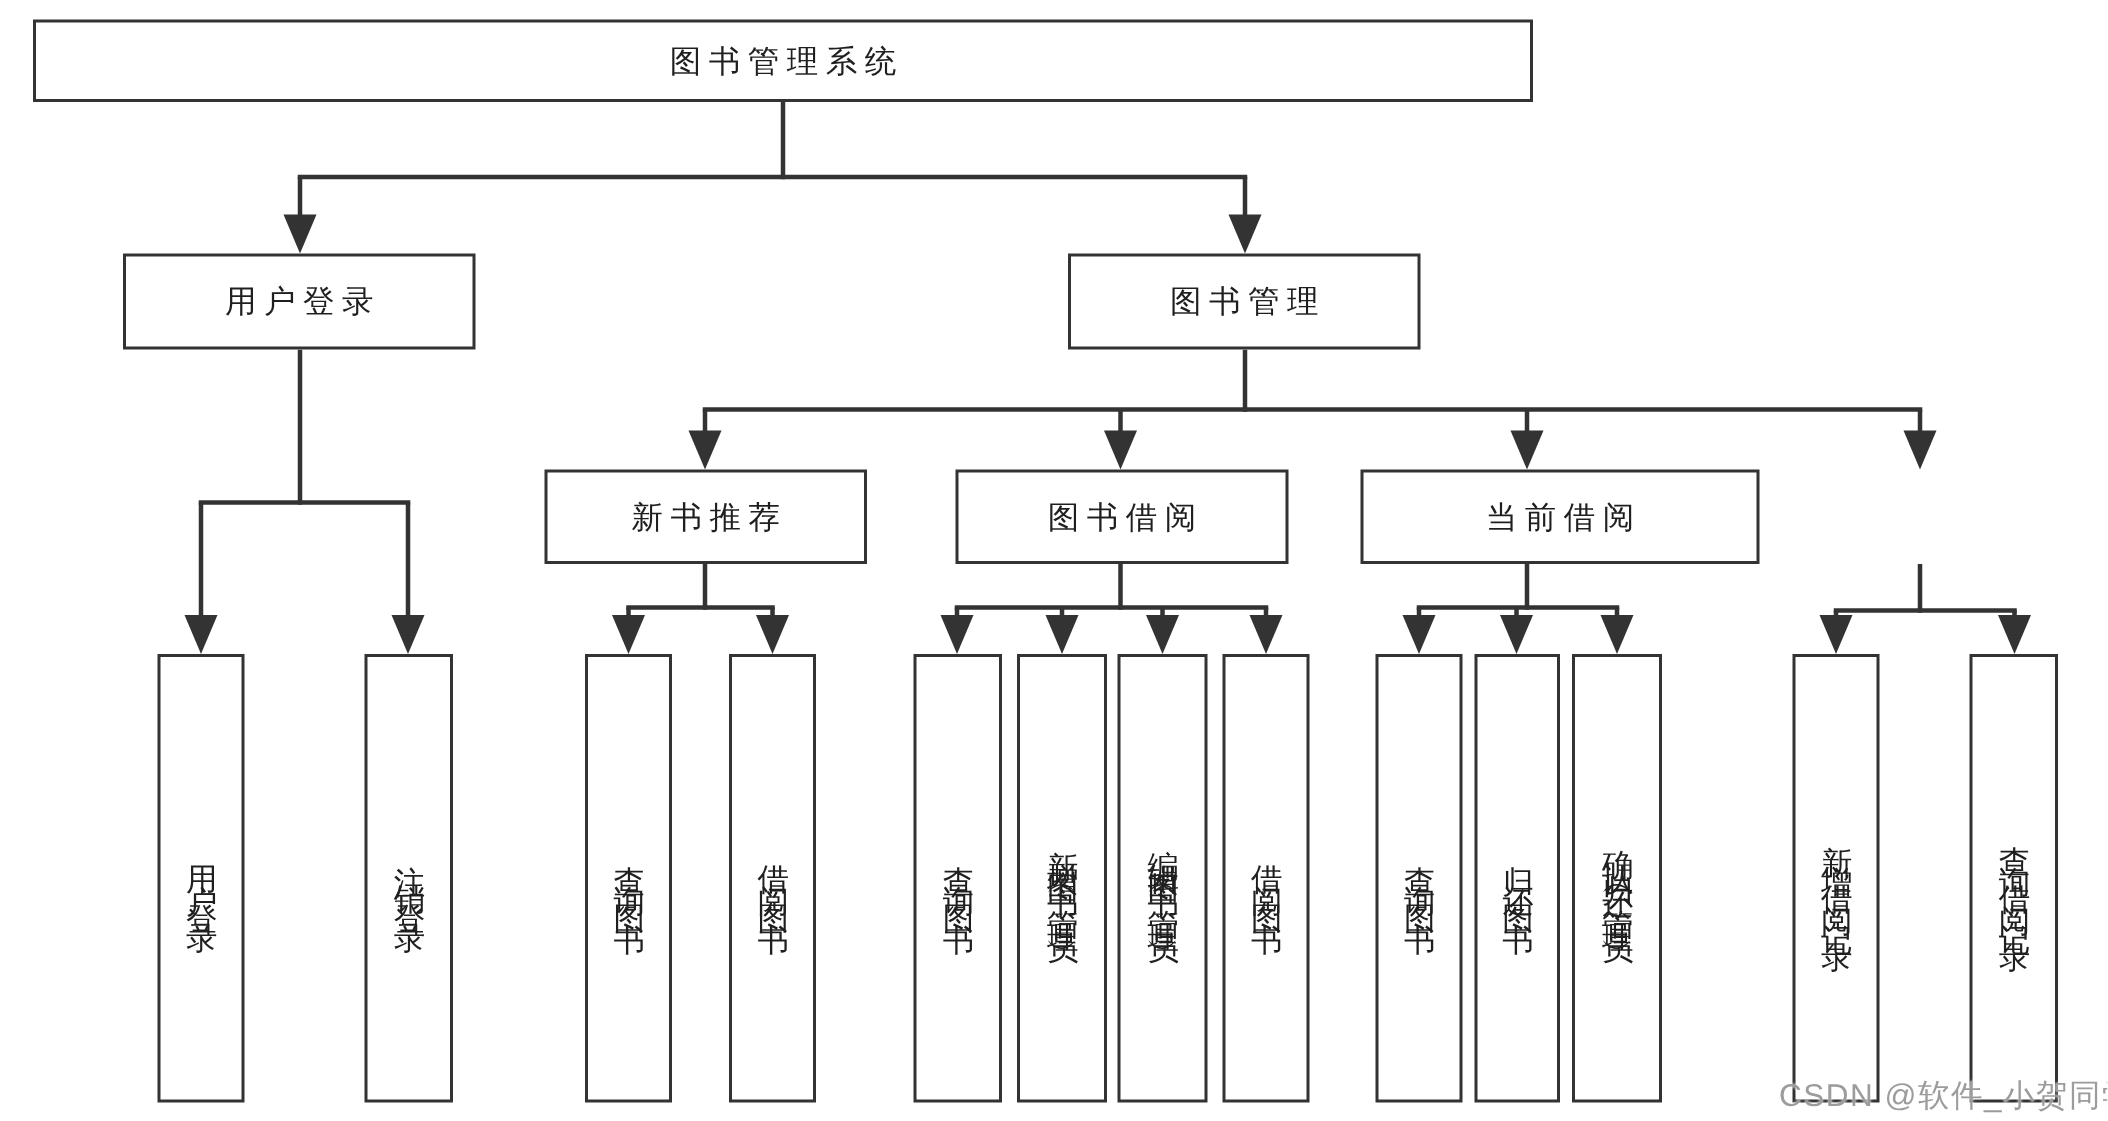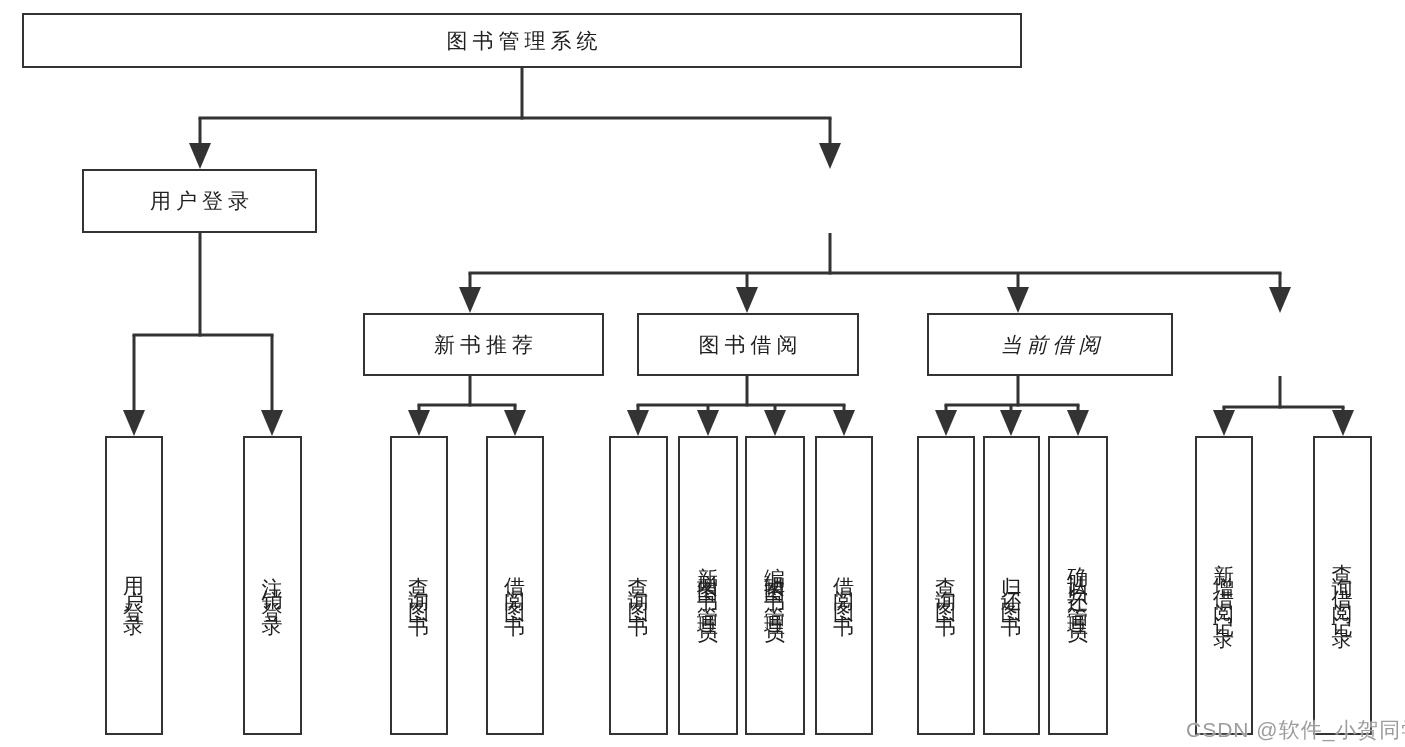--- a/index.html
+++ b/index.html
@@ -121,28 +121,31 @@
     </g>
   </svg>
 
   <div class="box h-box" style="left:22px;top:13px;width:1000px;height:55px;">
     <span>图书管理系统</span>
   </div>
 
   <div class="box h-box" style="left:82px;top:169px;width:235px;height:64px;">
     <span>用户登录</span>
   </div>
+  <div class="box h-box" style="left:712px;top:169px;width:235px;height:64px;">
+    <span>图书管理</span>
+  </div>
 
-  <div class="box h-box" style="left:363px;top:313px;width:241px;height:63px;">
+  <div class="box h-box" style="left:363px;top:313px;width:215px;height:63px;">
     <span>新书推荐</span>
   </div>
   <div class="box h-box" style="left:637px;top:313px;width:222px;height:63px;text-align:right;">
     <span>图书借阅</span>
   </div>
-  <div class="box h-box" style="left:927px;top:313px;width:246px;height:63px;font-style:italic;">
+  <div class="box h-box" style="left:907px;top:313px;width:266px;height:63px;">
     <span>当前借阅</span>
   </div>
 
   <div class="box v-box" style="left:105px;top:436px;width:58px;height:299px;">
     <span>用户登录</span>
   </div>
   <div class="box v-box" style="left:243px;top:436px;width:59px;height:299px;">
     <span>注销登录</span>
   </div>
 

